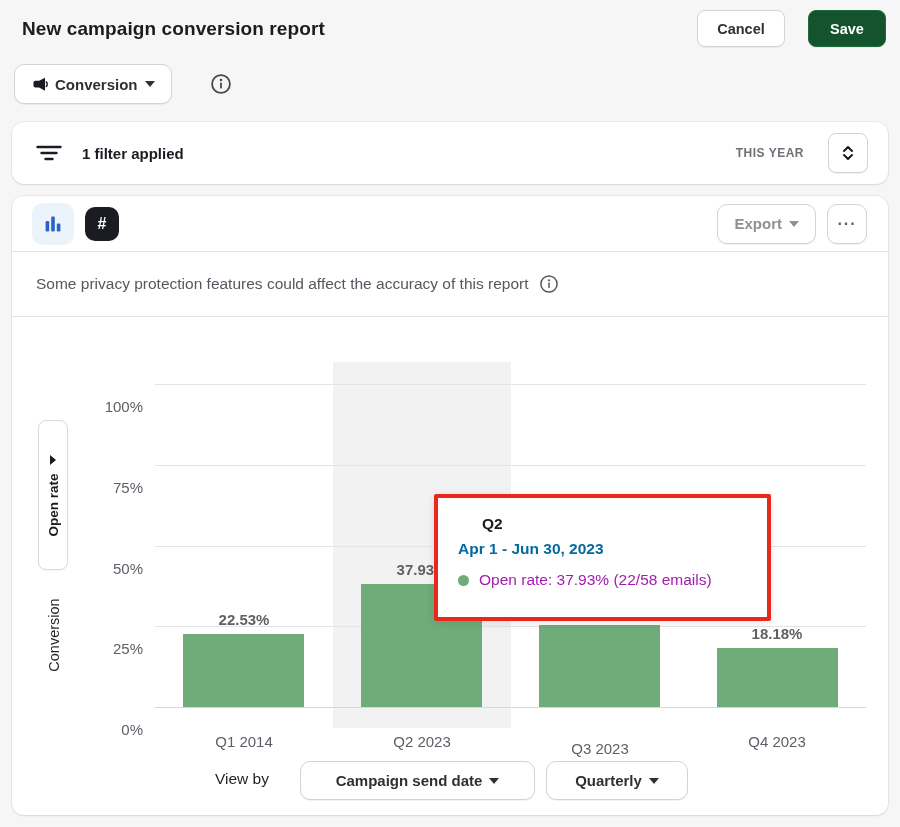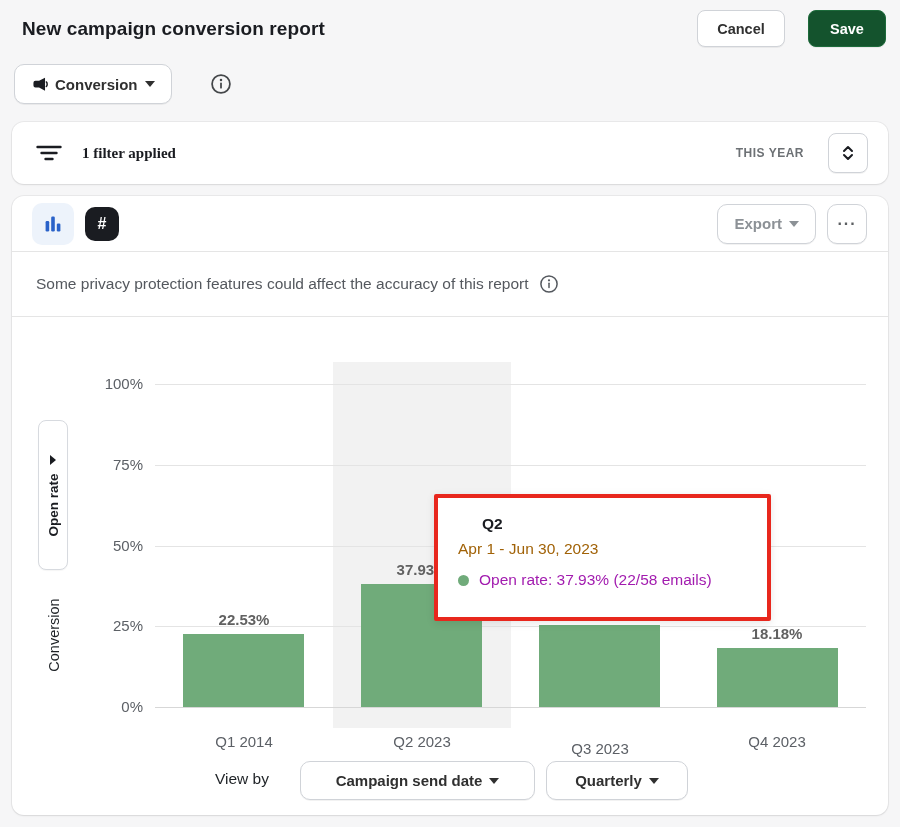--- a/index.html
+++ b/index.html
@@ -28,21 +28,21 @@
   }
   .metric-btn { left:14px; top:64px; height:40px; padding:0 16px; border-radius:10px; font-size:15px; font-weight:700; }
   .info-round { left:209px; top:72px; width:24px; height:24px; display:flex; align-items:center; justify-content:center; }
 
   
   .card {
     background:#fff; border-radius:12px;
     box-shadow:0 1px 2px rgba(0,0,0,.08), 0 0 0 1px rgba(0,0,0,.05);
   }
   .filter-card { left:12px; top:122px; width:876px; height:62px; display:flex; align-items:center; padding:0 20px 0 24px; gap:20px; }
-  .filter-summary { font-size:15px; font-weight:700;font-family:Liberation Serif, serif; }
+  .filter-summary { font-size:15px; font-weight:700; }
   .spacer { flex:1; }
   .range-label { font-size:12px; font-weight:600; color:#6d7175; letter-spacing:.5px; }
   .sort-btn { width:40px; height:40px; border-radius:8px; margin-left:4px; }
 
   .main-card { left:12px; top:196px; width:876px; height:619px; }
 
   
   .toolbar { display:flex; align-items:center; height:56px; padding:0 21px 0 20px; border-bottom:1px solid #e5e5e5; }
   .viz-toggle {
     width:42px; height:42px; border-radius:10px; display:flex; align-items:center; justify-content:center;
@@ -53,21 +53,21 @@
     background:#1a1c21; color:#fff; font-size:16px; font-weight:700;
     display:flex; align-items:center; justify-content:center; cursor:pointer;
   }
   .export-btn { height:40px; padding:0 16px; border-radius:10px; font-size:15px; color:#8c9196; font-weight:600; }
   .more-btn { width:40px; height:40px; border-radius:10px; margin-left:11px; font-size:16px; font-weight:700; color:#5c5f62; letter-spacing:1px; }
 
   
   .privacy-row { display:flex; align-items:center; gap:10px; height:65px; padding:0 24px; border-bottom:1px solid #e5e5e5; color:#54585e; font-size:15.5px; }
   .gridline { position:absolute; height:1px; background:#e4e4e4; z-index:2; }
   .gridline.zero { background:#d7d7d7; }
-  .ytick { position:absolute; width:60px; text-align:right; font-size:15px; color:#5c6066; z-index:2; }
+  .ytick { position:absolute; width:60px; text-align:right; font-size:15px; color:#5c6066; z-index:2;margin-top:23px; }
   .hl-band { position:absolute; background:#f2f2f2; z-index:1; }
   .bar { position:absolute; z-index:3; cursor:pointer; }
   .bar-label { position:absolute; text-align:center; font-size:15px; font-weight:700; color:#616161; z-index:4; }
   .xtick { position:absolute; text-align:center; font-size:15px; color:#5c6066; z-index:2; }
 
   
   .vwrap { position:absolute; }
   .vtext {
     transform:rotate(-90deg) translateX(-100%); transform-origin:top left;
     display:flex; align-items:center; justify-content:center; gap:8px; white-space:nowrap;
@@ -77,21 +77,21 @@
   .axis-vlabel { left:28px; top:384px; width:28px; height:110px; }
   .axis-vlabel .vtext { width:110px; height:28px; font-size:14.5px; font-weight:500; color:#1f2327; }
 
   
   .tooltip {
     position:absolute; left:422px; top:298px; width:337px; height:127px;
     background:#fff; border:4px solid #e8271d; border-radius:2px;
     padding:17px 20px 0 20px; z-index:50; box-shadow:0 2px 8px rgba(0,0,0,.10);
   }
   .tt-title { font-size:15.5px; font-weight:700;margin-left:24px; }
-  .tt-date { font-size:15.5px; margin-top:7px; color:#a16207; }
+  .tt-date { font-size:15.5px; margin-top:7px; color:#0369a1;font-weight:bold; }
   .tt-series { display:flex; align-items:center; gap:10px; margin-top:13px; font-size:15.5px; color:#a21caf; }
   .tt-dot { width:11px; height:11px; border-radius:50%; background:#70ab7a; flex:none; }
 
   
   .view-controls { position:absolute; left:0; top:565px; width:100%; height:39px; z-index:5; }
   .viewby-label { position:absolute; left:203px; top:9px; font-size:15.5px; color:#1f2327; }
   .dim-btn { position:absolute; left:288px; top:0; width:235px; height:39px; border-radius:10px; font-size:15px; font-weight:700; }
   .gran-btn { position:absolute; left:534px; top:0; width:142px; height:39px; border-radius:10px; font-size:15px; font-weight:700; }
 
   .caret { width:10px; height:6px; flex:none; }

